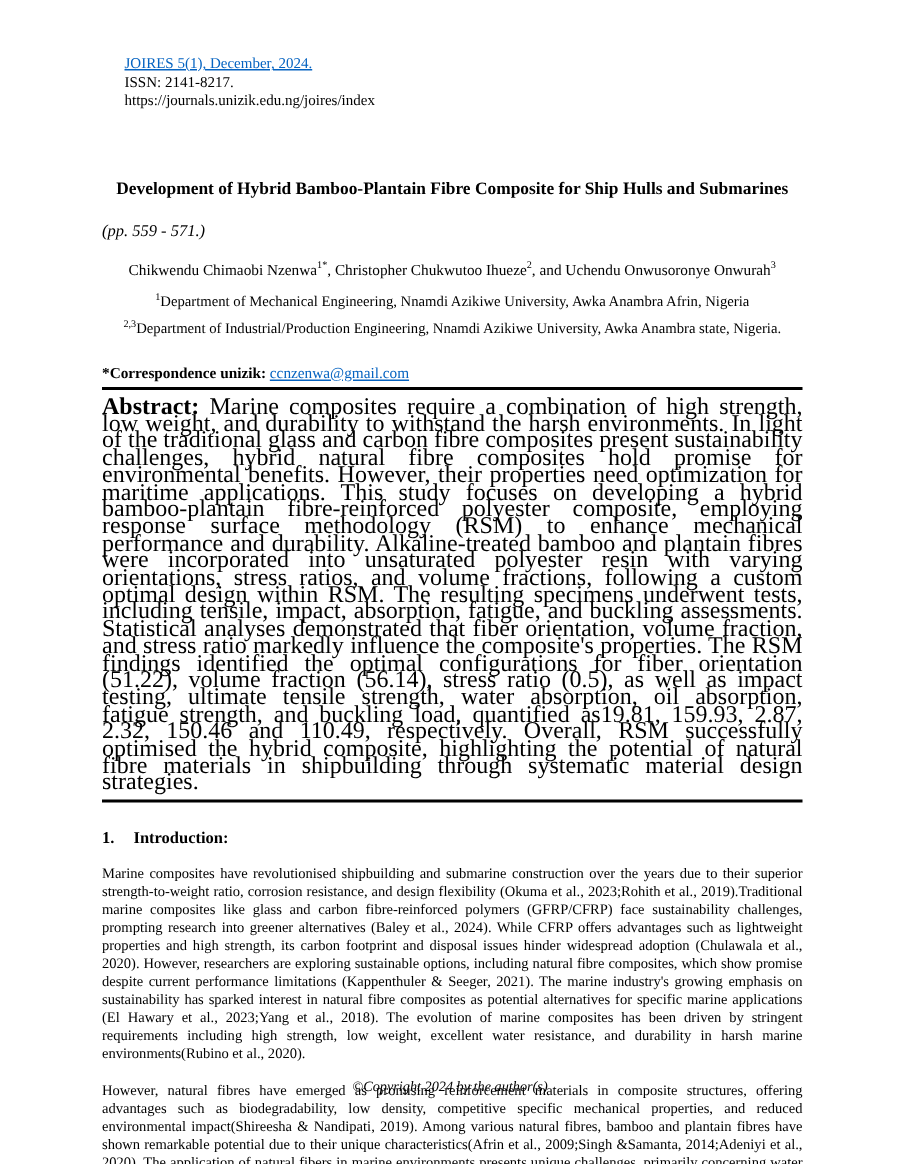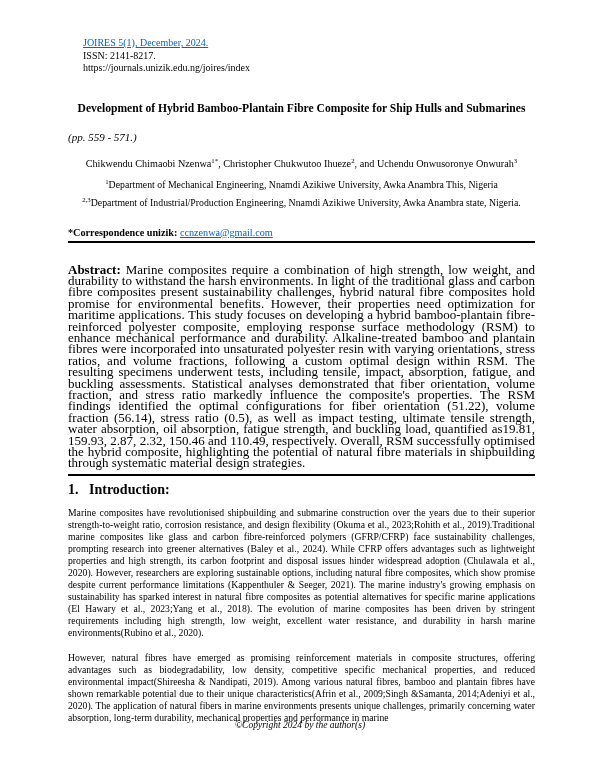--- a/index.html
+++ b/index.html
@@ -12,21 +12,21 @@
     font-family: "Liberation Serif", serif;
     color: #000000;
     padding: 37px 65px 0 68px;
     overflow: hidden;
   }
   
   .jheader { margin-left: 15px; font-size: 10px; line-height: 12.5px; }
   .jheader a { color: #0563C1; text-decoration: underline; cursor: pointer; }
   
   .title {
-    margin-top: 27px;
+    margin-top: 44px;
     text-align: center;
     font-size: 11.6px;
     font-weight: bold;
     line-height: 14px;
   }
   .pp-range {
     margin-top: 15px;
     font-style: italic;
     font-size: 11px;
     line-height: 13px;
@@ -40,34 +40,34 @@
   sup { font-size: 6.8px; line-height: 0; vertical-align: super; }
   .affils { margin-top: 6px; text-align: center; font-size: 9.8px; line-height: 18px; }
   
   .corr { margin-top: 14px; font-size: 10.2px; line-height: 13px; }
   .corr .label { font-weight: bold; }
   .corr a { color: #0563C1; text-decoration: underline; cursor: pointer; }
   .rule { margin-top: 2px; height: 2px; background: #000000; }
   .rule2 { margin-top: 5px; height: 2px; background: #000000; }
   
   .abstract {
-    margin-top: 21px;
-    font-size: 13px;
+    margin-top: 6px;
+    font-size: 16px;
     line-height: 11.4px;
     text-align: justify;
   }
   .abstract .label, .keywords .label { font-weight: bold; }
   .keywords {
     margin-top: 14px;
     font-size: 9.7px;
     line-height: 11.4px;
     text-align: justify;
   }
   
-  .sec-heading { margin-top: 7px; font-size: 14px; font-weight: bold; line-height: 13px; }
+  .sec-heading { margin-top: 18px; font-size: 11px; font-weight: bold; line-height: 13px; }
   .sec-heading .secnum { display: inline-block; width: 21px; }
   .body-para {
     margin-top: 11px;
     font-size: 9.7px;
     line-height: 12px;
     text-align: justify;
   }
   .body-para + .body-para { margin-top: 13px; }
   
   .pfooter {
@@ -90,21 +90,21 @@
     <div>https://journals.unizik.edu.ng/joires/index</div>
   </div>
 
   <div class="title">Development of Hybrid Bamboo-Plantain Fibre Composite for Ship Hulls and Submarines</div>
 
   <div class="pp-range">(pp. 559 - 571.)</div>
 
   <div class="authors"><span>Chikwendu Chimaobi Nzenwa</span><sup>1*</sup><span>, </span><span>Christopher Chukwutoo Ihueze</span><sup>2</sup><span>, and </span><span>Uchendu Onwusoronye Onwurah</span><sup>3</sup></div>
 
   <div class="affils">
-    <div><sup>1</sup><span>Department of Mechanical Engineering, Nnamdi Azikiwe University, Awka Anambra This, Nigeria</span></div>
+    <div><sup>1</sup><span>Department of Mechanical Engineering, Nnamdi Azikiwe University, Awka Anambra Afrin, Nigeria</span></div>
     <div><sup>2,3</sup><span>Department of Industrial/Production Engineering, Nnamdi Azikiwe University, Awka Anambra state, Nigeria.</span></div>
   </div>
 
   <div class="corr"><span class="label">*Correspondence unizik: </span><a>ccnzenwa@gmail.com</a></div>
 
   <div class="rule"></div>
 
   <p class="abstract"><span class="label">Abstract:</span><span> Marine composites require a combination of high strength, low weight, and durability to withstand the harsh environments. In light of the traditional glass and carbon fibre composites present sustainability challenges, hybrid natural fibre composites hold promise for environmental benefits. However, their properties need optimization for maritime applications. This study focuses on developing a hybrid bamboo-plantain fibre-reinforced polyester composite, employing response surface methodology (RSM) to enhance mechanical performance and durability. Alkaline-treated bamboo and plantain fibres were incorporated into unsaturated polyester resin with varying orientations, stress ratios, and volume fractions, following a custom optimal design within RSM. The resulting specimens underwent tests, including tensile, impact, absorption, fatigue, and buckling assessments. Statistical analyses demonstrated that fiber orientation, volume fraction, and stress ratio markedly influence the composite's properties. The RSM findings identified the optimal configurations for fiber orientation (51.22), volume fraction (56.14), stress ratio (0.5), as well as impact testing, ultimate tensile strength, water absorption, oil absorption, fatigue strength, and buckling load, quantified as19.81, 159.93, 2.87, 2.32, 150.46 and 110.49, respectively. Overall, RSM successfully optimised the hybrid composite, highlighting the potential of natural fibre materials in shipbuilding through systematic material design strategies.</span></p>
 
 

